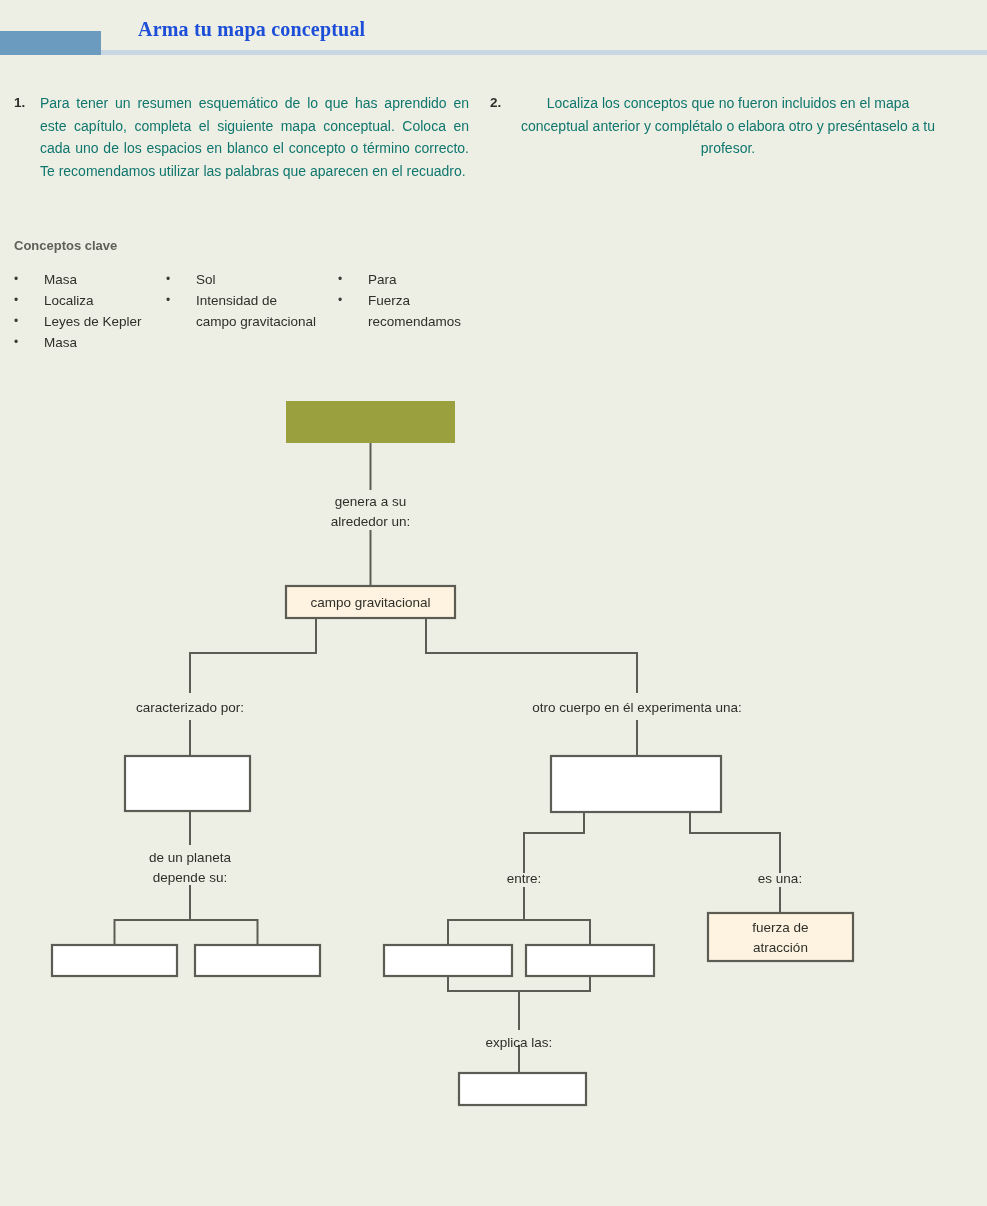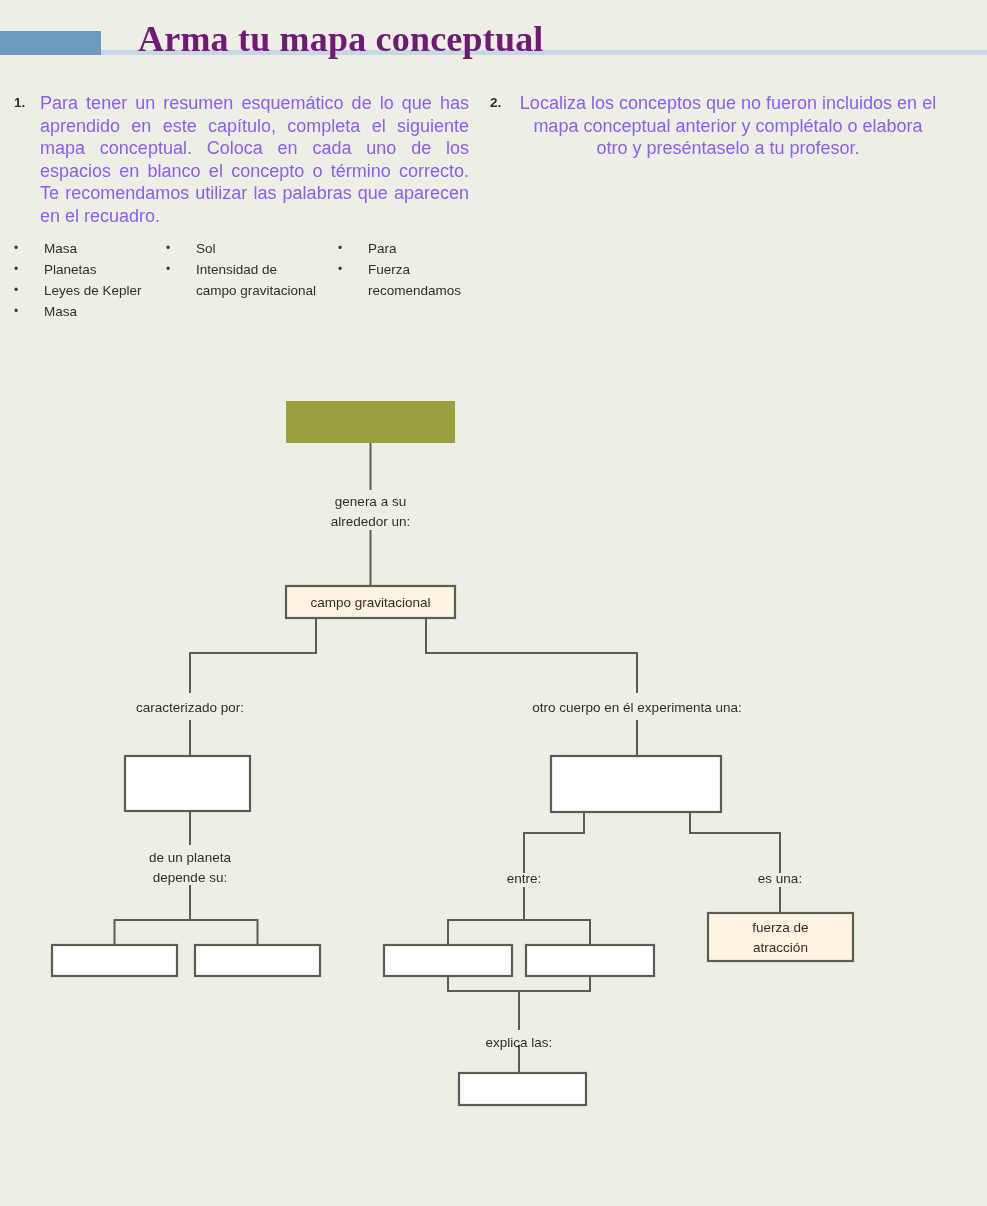--- a/index.html
+++ b/index.html
@@ -39,23 +39,23 @@
     width: 101px;
     height: 24px;
     background: #6c9bc0;
   }
   .header-title {
     position: absolute;
     left: 138px;
     top: 18px;
     font-family: "Liberation Serif", serif;
     font-weight: bold;
-    font-size: 36px;
+    font-size: 20px;
     letter-spacing: 0.2px;
-    color: #701a75;
+    color: #1d4ed8;
     white-space: nowrap;
   }
 
   
   .instructions {
     position: absolute;
     left: 0;
     top: 92px;
     width: 987px;
   }
@@ -68,24 +68,24 @@
   .instr-2 { left: 490px; top: 0; width: 450px; }
   .instr-num {
     font-weight: bold;
     font-size: 13.5px;
     width: 26px;
     flex: none;
     line-height: 22.5px;
     color: #2f2f2a;
   }
   .instr-text {
-    font-size: 18px;
+    font-size: 14px;
     line-height: 22.5px;
     text-align: justify;
-    color: #8b5cf6;
+    color: #0f766e;
   }
   .instr-2 .instr-text { text-align: center; }
 
   
   .concepts {
     position: absolute;
     left: 14px;
     top: 238px;
     width: 520px;
   }
@@ -173,30 +173,31 @@
     <div class="instr-num">1.</div>
     <div class="instr-text">Para tener un resumen esquemático de lo que has aprendido en este capítulo, completa el siguiente mapa conceptual. Coloca en cada uno de los espacios en blanco el concepto o término correcto. Te recomendamos utilizar las palabras que aparecen en el recuadro.</div>
   </div>
   <div class="instr-item instr-2">
     <div class="instr-num">2.</div>
     <div class="instr-text">Localiza los conceptos que no fueron incluidos en el mapa conceptual anterior y complétalo o elabora otro y preséntaselo a tu profesor.</div>
   </div>
 </div>
 
 <div class="concepts">
+  <div class="concepts-title">Conceptos clave</div>
   <div class="concept-cols">
 
     <div class="concept-col concept-col-1">
       <div class="concept-li">
         <span class="concept-bullet">•</span>
         <span class="concept-label">Masa</span>
       </div>
       <div class="concept-li">
         <span class="concept-bullet">•</span>
-        <span class="concept-label">Planetas</span>
+        <span class="concept-label">Localiza</span>
       </div>
       <div class="concept-li">
         <span class="concept-bullet">•</span>
         <span class="concept-label">Leyes de Kepler</span>
       </div>
       <div class="concept-li">
         <span class="concept-bullet">•</span>
         <span class="concept-label">Masa</span>
       </div>
     </div>

